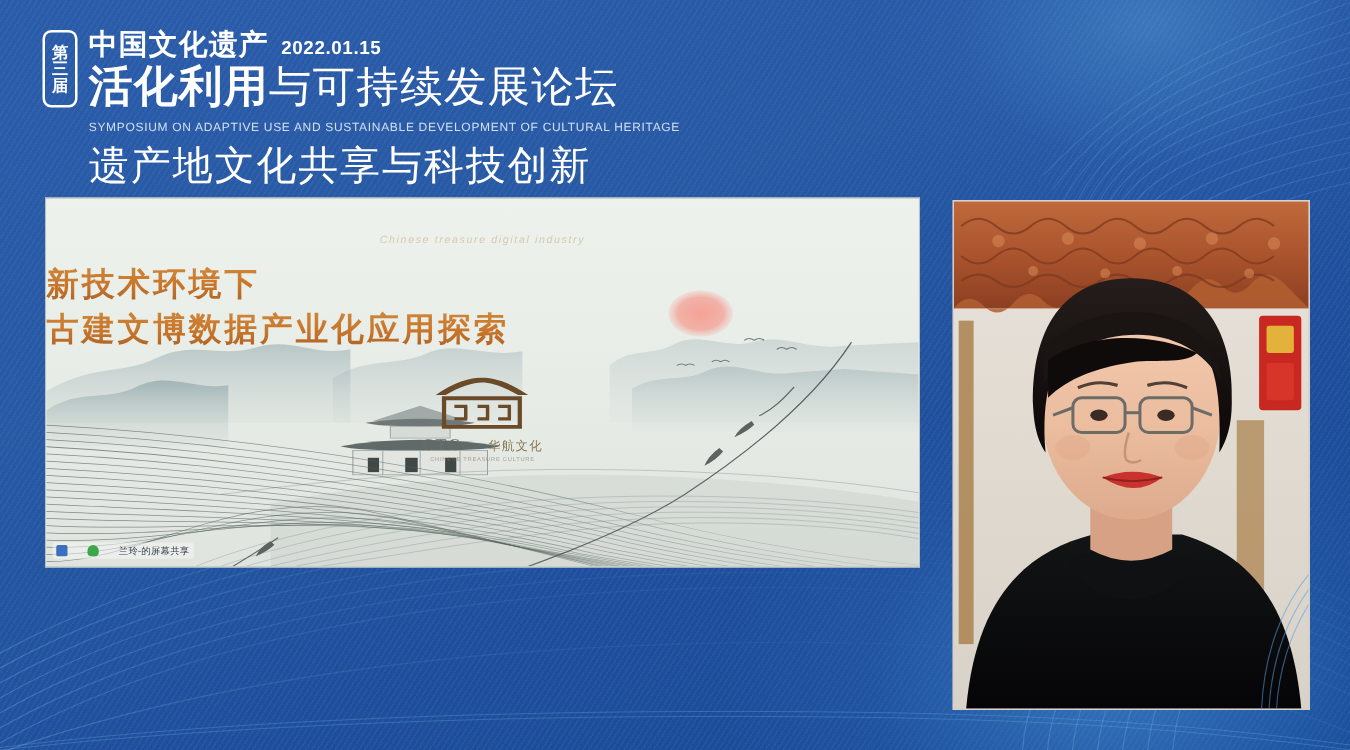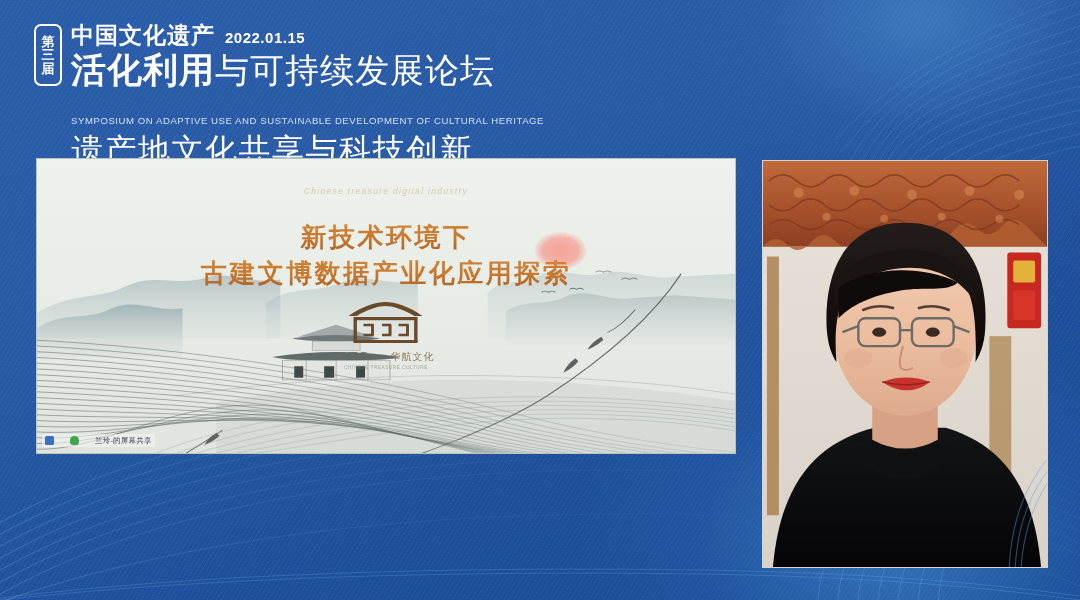--- a/index.html
+++ b/index.html
@@ -79,21 +79,21 @@
     margin-top: 3px;
     white-space: nowrap; line-height: 38px;
   }
   .m-strong {
     font-size: 35px; font-weight: bold; letter-spacing: 1px;
   }
   .m-light {
     font-size: 34px; font-weight: normal; letter-spacing: 1px;
   }
   .line-en {
-    margin-top: 19px;
+    margin-top: 1px;
     font-size: 9.6px; letter-spacing: 0.55px;
     color: #cfe0f3; white-space: nowrap;
     font-weight: normal;
   }
   .line-sub {
     margin-top: 3px;
     font-size: 32px; letter-spacing: 1.5px;
     white-space: nowrap; font-weight: normal;
   }
 
@@ -113,22 +113,22 @@
   .slide svg.art { position: absolute; inset: 0; width: 100%; height: 100%; }
 
   .slide-eng {
     position: absolute; left: 0; right: 0; top: 27px;
     text-align: center;
     font-size: 8.5px; letter-spacing: 1.3px;
     color: rgba(196,168,126,0.55);
     font-style: italic;
   }
   .slide-title {
-    position: absolute; left: 0; right: 0; top: 60px;
-    text-align: center;
+    position: absolute; left: 0; right: 0; top: 50px;
+    text-align: left;
   }
   .slide-title .tl {
     display: block;
     font-size: 26px; font-weight: bold;
     letter-spacing: 2.5px;
     line-height: 36px;
     background: linear-gradient(180deg, #d08a3c 0%, #c8762c 55%, #a85f22 100%);
     -webkit-background-clip: text;
     background-clip: text;
     color: #c4762c;

